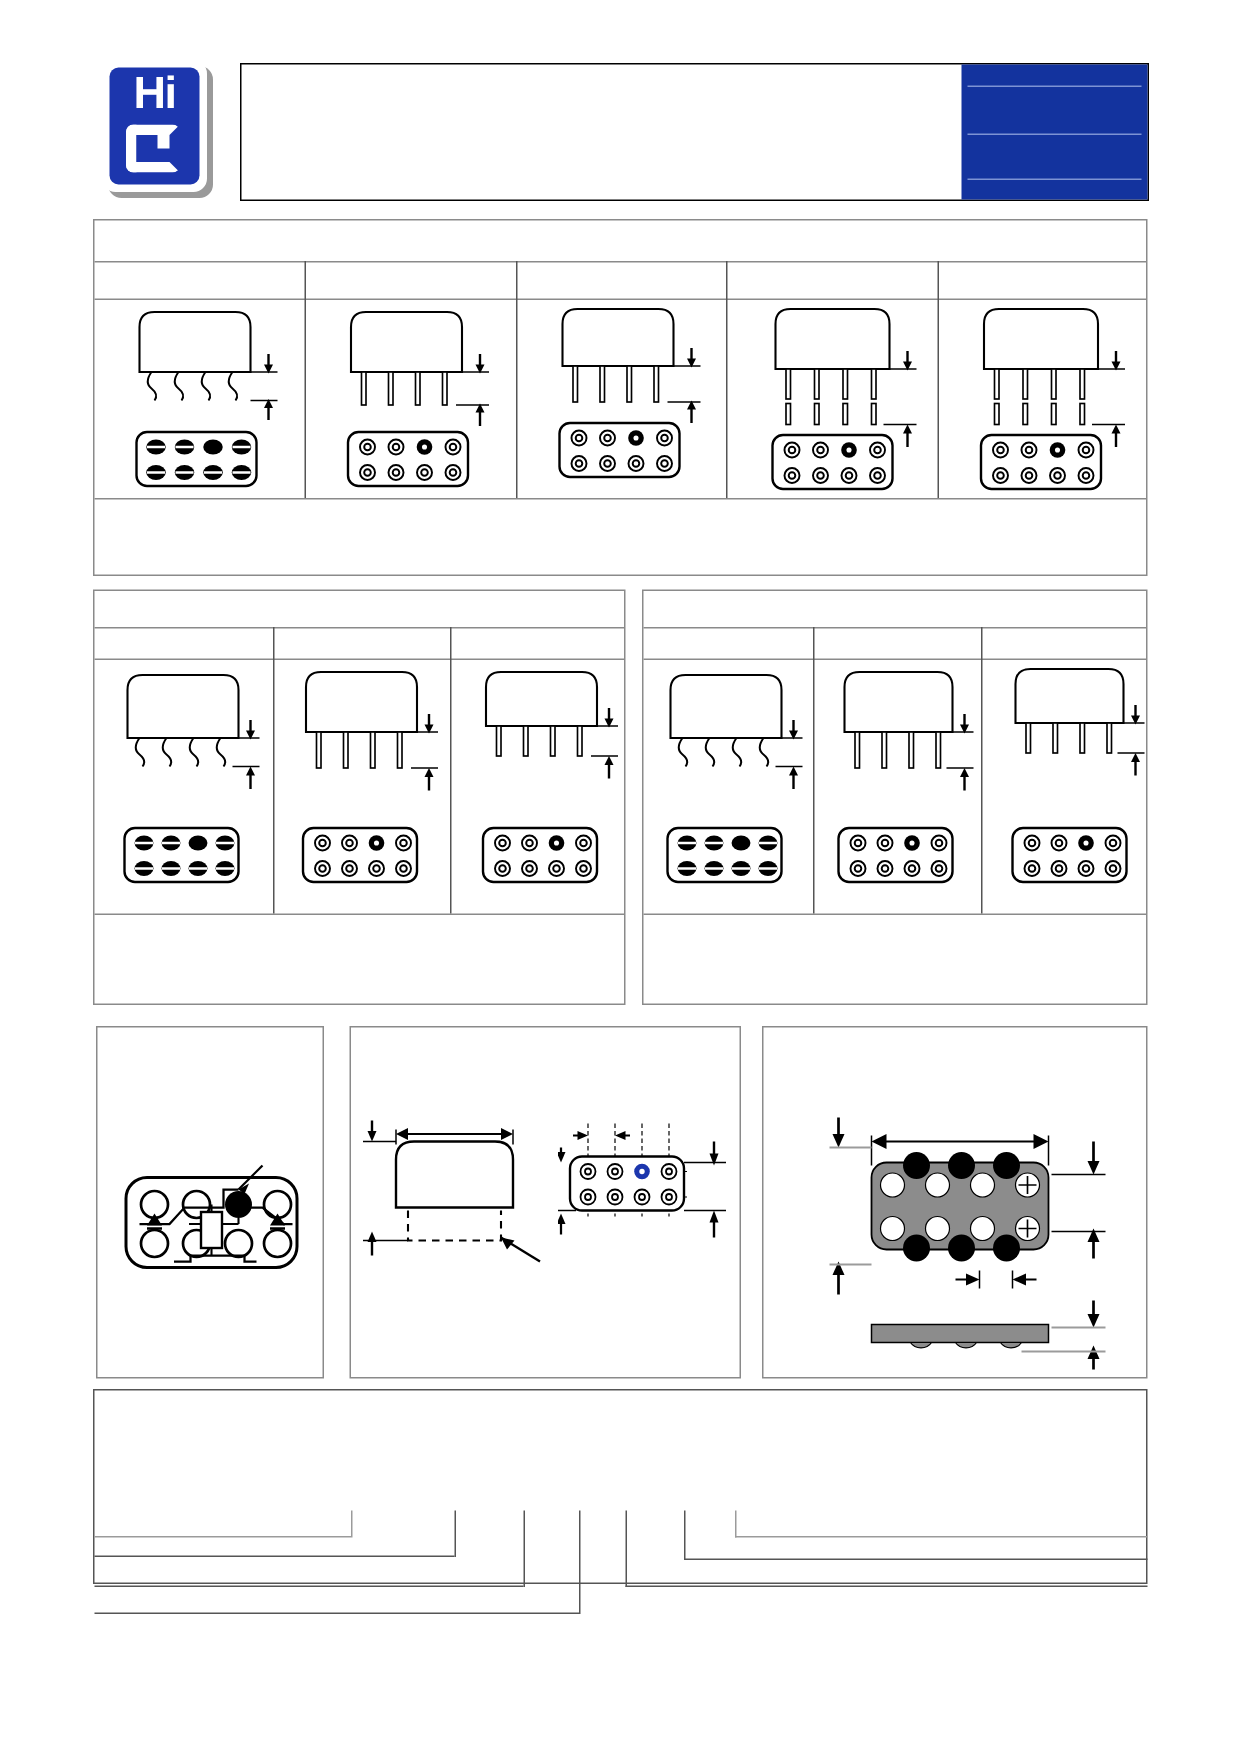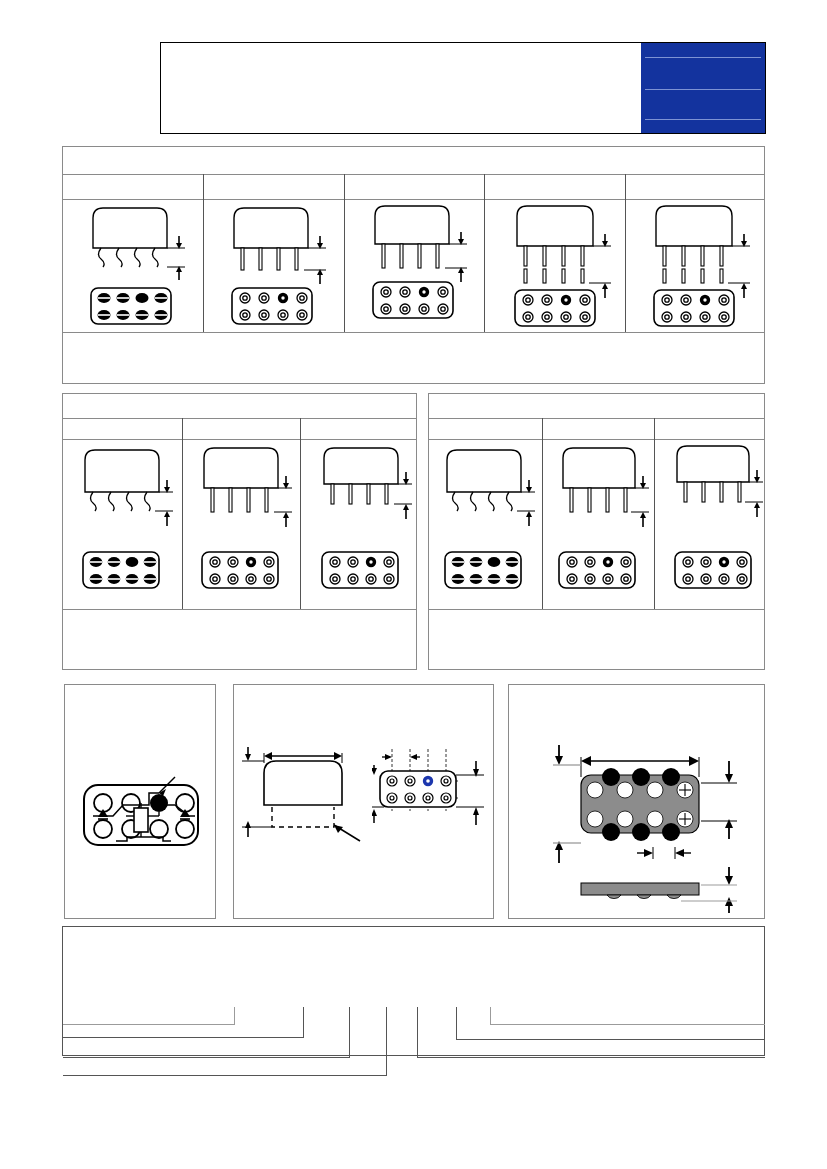--- a/index.html
+++ b/index.html
@@ -199,20 +199,31 @@
     width: 703px;
     font-size: 8px;
     color: #444444;
   }
 </style>
 </head>
 <body>
 
 <div id="header">
 
+  <div id="logo-wrap">
+    <div id="logo-shadow"></div>
+    <div id="logo-plate">
+      <div id="logo-inner">
+        <div id="logo-hi">Hi</div>
+        <div id="logo-c">
+          <div id="logo-c-tab"></div>
+        </div>
+      </div>
+    </div>
+  </div>
 
   <div id="title-box">
     <div id="title-text"></div>
     <div id="title-sub"></div>
 
     <div id="blue-panel">
       <div class="blue-rule" style="top:14px;"></div>
       <div class="blue-rule" style="top:46px;"></div>
       <div class="blue-rule" style="top:76px;"></div>
       <div class="blue-text" style="top:2px;"></div>

